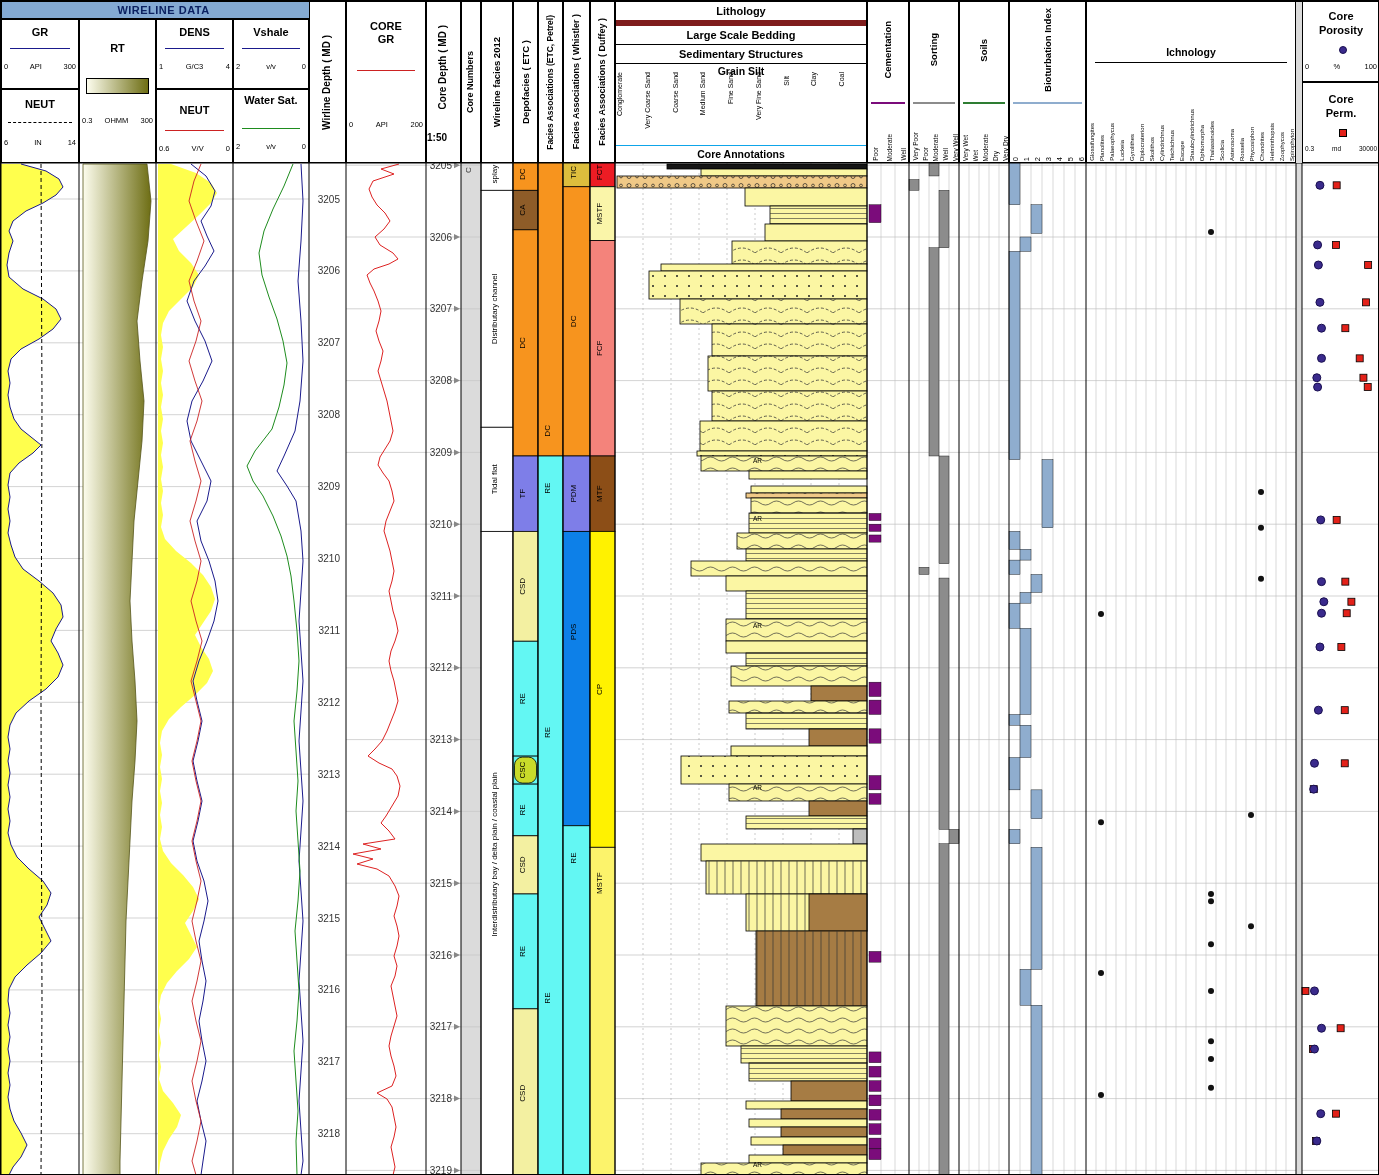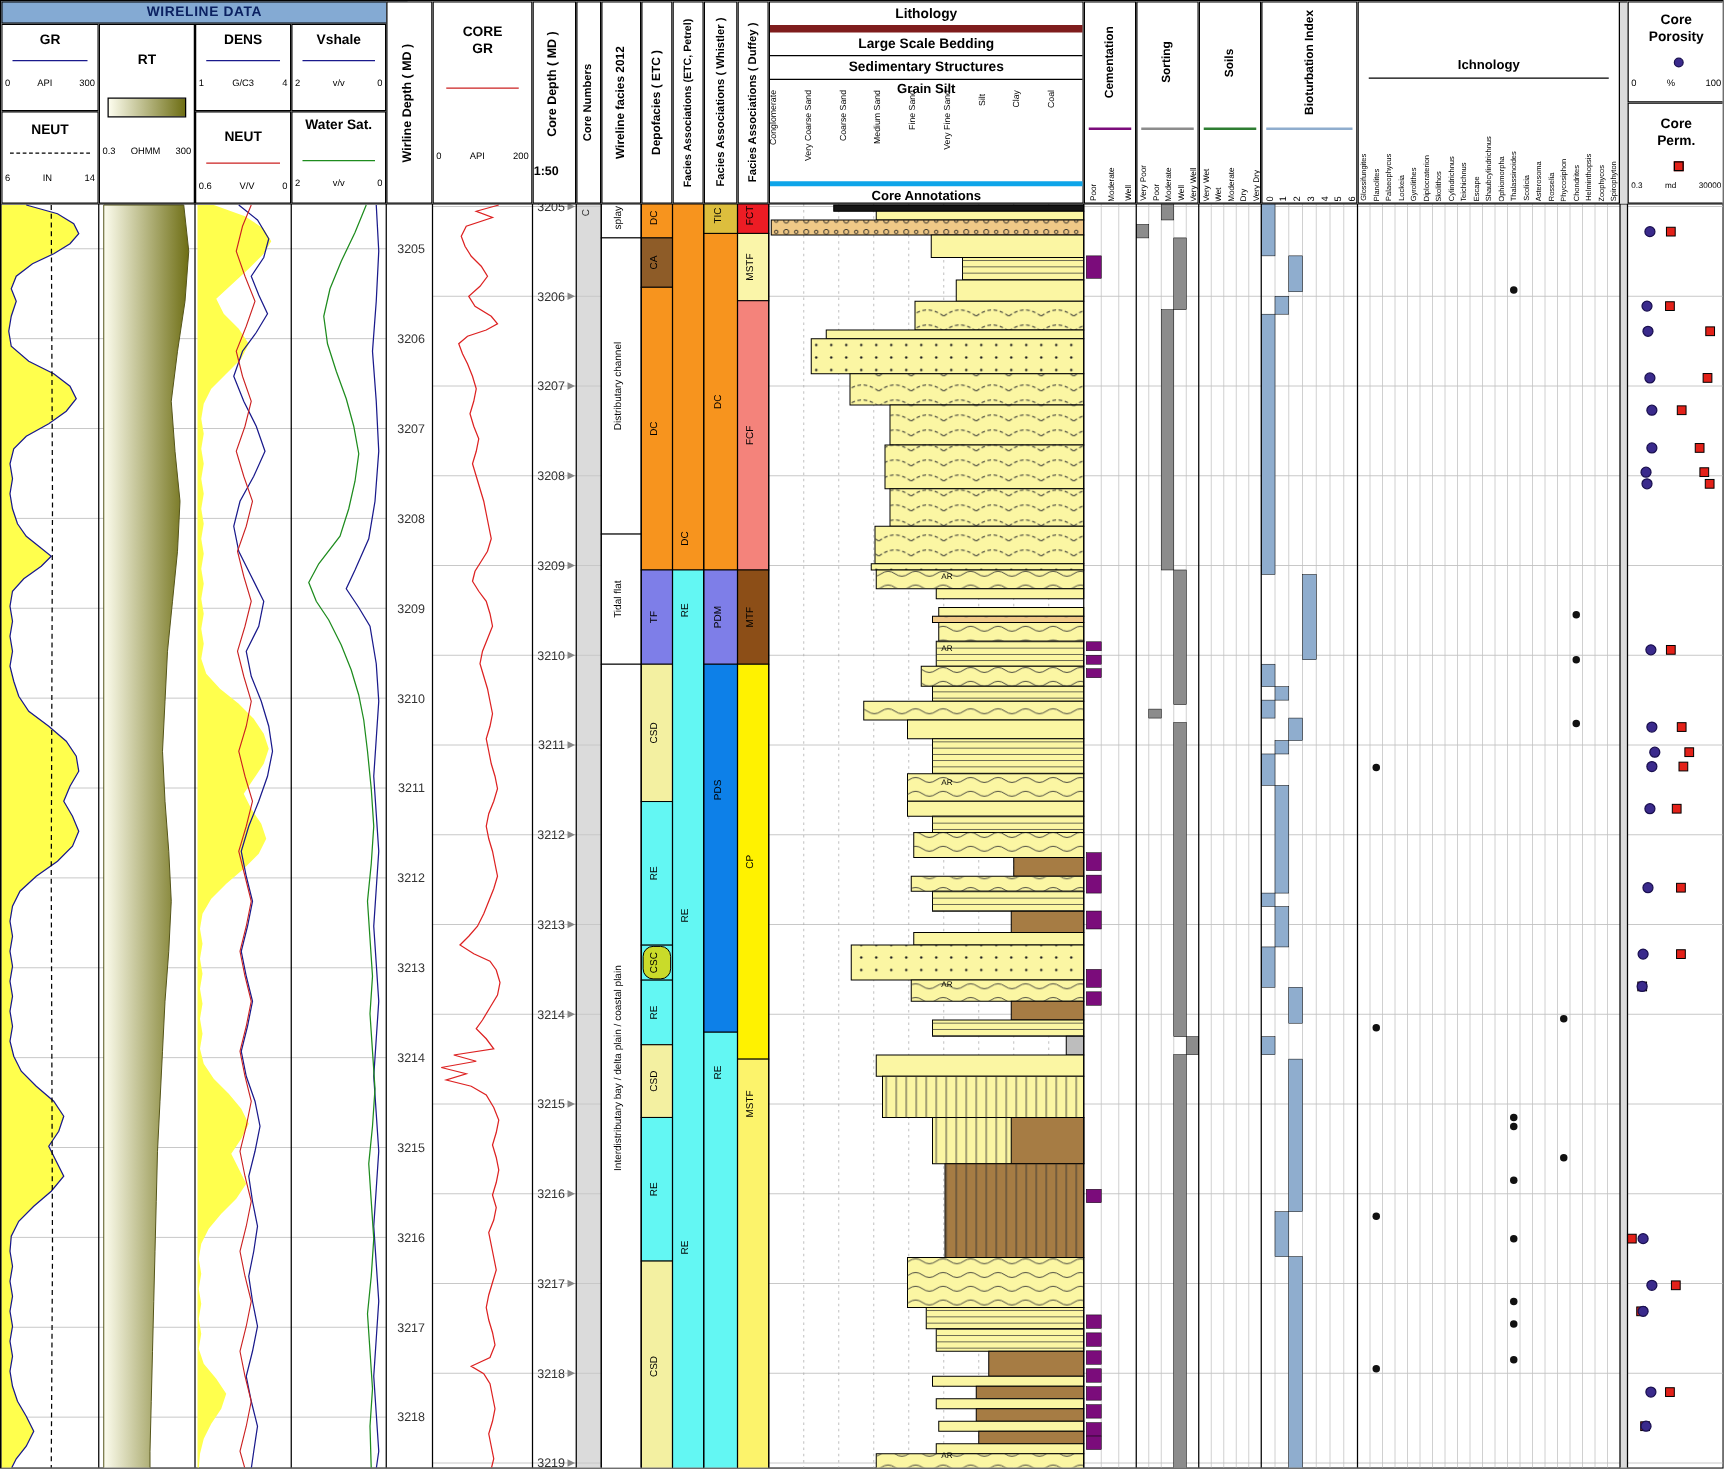--- a/index.html
+++ b/index.html
@@ -671,21 +671,21 @@
         <div style="width: 27.8px; height: 100%;"><span class="vts" style="font-size: 7px;">Conglomerate</span></div>
         <div style="width: 27.8px; height: 100%;"><span class="vts" style="font-size: 7px;">Very Coarse Sand</span></div>
         <div style="width: 27.8px; height: 100%;"><span class="vts" style="font-size: 7px;">Coarse Sand</span></div>
         <div style="width: 27.8px; height: 100%;"><span class="vts" style="font-size: 7px;">Medium Sand</span></div>
         <div style="width: 27.8px; height: 100%;"><span class="vts" style="font-size: 7px;">Fine Sand</span></div>
         <div style="width: 27.8px; height: 100%;"><span class="vts" style="font-size: 7px;">Very Fine Sand</span></div>
         <div style="width: 27.8px; height: 100%;"><span class="vts" style="font-size: 7px;">Silt</span></div>
         <div style="width: 27.8px; height: 100%;"><span class="vts" style="font-size: 7px;">Clay</span></div>
         <div style="width: 27.8px; height: 100%;"><span class="vts" style="font-size: 7px;">Coal</span></div>
       </div>
-    <div class="hlabel abs" style="left:0;right:0;bottom:0;height:17px;line-height:17px;border-top:4px solid #0ea5e9;font-size:10.5px">Core Annotations</div>
+    <div class="hlabel abs" style="left:0;right:0;bottom:0;height:17px;line-height:17px;border-top:1px solid #0ea5e9;font-size:10.5px">Core Annotations</div>
   </div>
 
   <div class="abs b" style="left:866px;top:0;width:42px;height:162px">
     <div class="vbox" style="height:96px">
         <div class="vt" style="font-size:9.5px">Cementation</div>
       </div>
     <div class="tickline" style="left:3px;right:3px;top:100px;background:#7B0C7B"></div>
     <div class="sublabels" style="left:0;width:42px;height:56px" id="cem-labels">
         <div style="width: 14px; height: 100%;">
           <span class="vts" style="font-size: 6.5px;">Poor</span>

